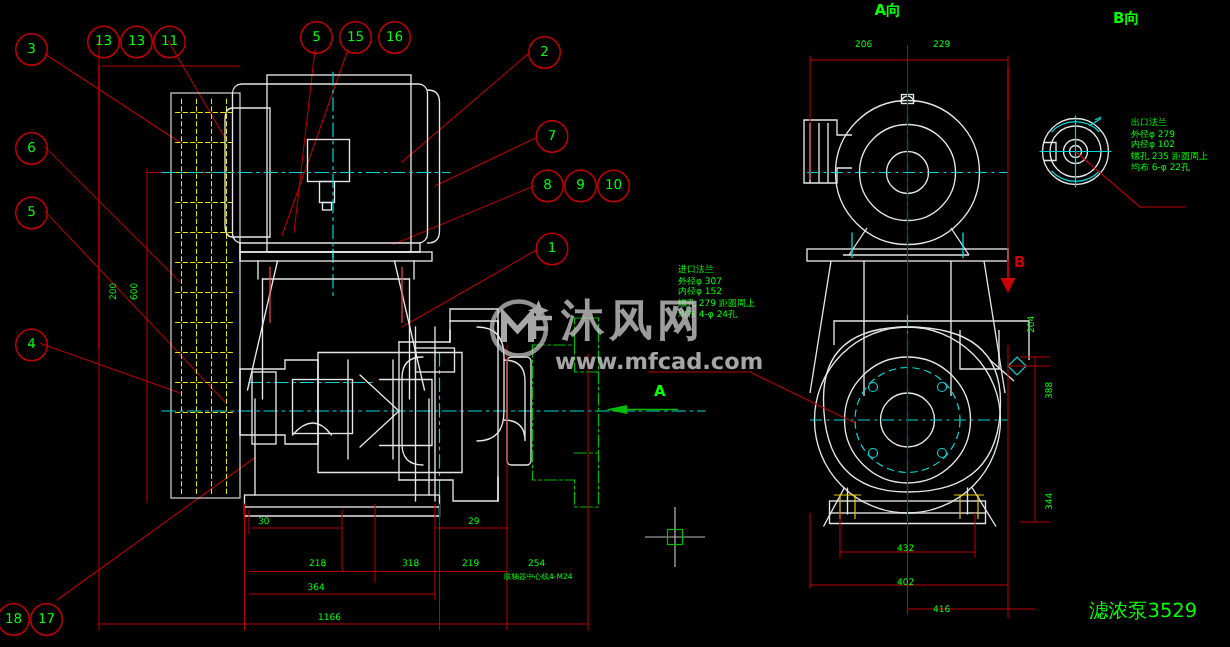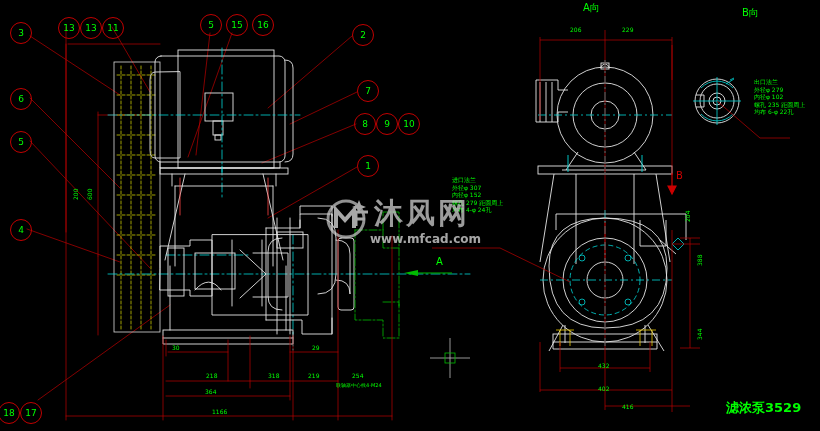--- a/index.html
+++ b/index.html
@@ -2,32 +2,32 @@
 <html><head>
 <meta charset="utf-8">
 <style>
   html,body{margin:0;padding:0;background:#000;}
   #cad{position:relative;width:820px;height:431px;background:#000;overflow:hidden;
        font-family:"DejaVu Sans","Liberation Sans",sans-serif;}
   svg{position:absolute;left:0;top:0;}
   .lbl{position:absolute;color:#00ff00;font-size:7px;line-height:8px;white-space:nowrap;
        font-family:"DejaVu Sans","Liberation Sans",sans-serif;}
   .lbl.sm{font-size:6px;line-height:7px;}
-  .lbl.big{font-size:10px;}
-  .lbl.title{font-size:13px;font-weight:bold;}
+  .lbl.big{font-size:10px;font-weight:bold;}
+  .lbl.title{font-size:13px;font-weight:normal;}
   .lbl.rot{transform:rotate(-90deg);transform-origin:0 0;}
   .note{position:absolute;color:#00ff00;font-size:6px;line-height:7.5px;white-space:pre;}
   .balloon{position:absolute;width:20px;height:20px;border:1px solid #c00000;border-radius:50%;
            color:#00ff00;font-size:9px;display:flex;align-items:center;justify-content:center;}
   
   #wm{position:absolute;left:322px;top:196px;width:190px;height:56px;opacity:.72;}
   #wm .mf{position:absolute;left:4px;top:2px;width:44px;height:42px;}
   #wm .cn{position:absolute;left:52px;top:-2px;color:#d8d8d8;font-size:29px;font-weight:bold;
           letter-spacing:3px;font-family:"DejaVu Sans","Liberation Sans",sans-serif;}
-  #wm .url{position:absolute;left:48px;top:36px;color:#e6e6e6;font-size:12px;font-weight:bold;}
+  #wm .url{position:absolute;left:48px;top:36px;color:#e6e6e6;font-size:15px;font-weight:bold;}
 </style>
 </head>
 <body>
 
 <div id="cad">
 
   <svg width="820" height="431">
     <g stroke-linecap="round" fill="none">
 
       <g stroke="#bb0000" stroke-width="0.7">

